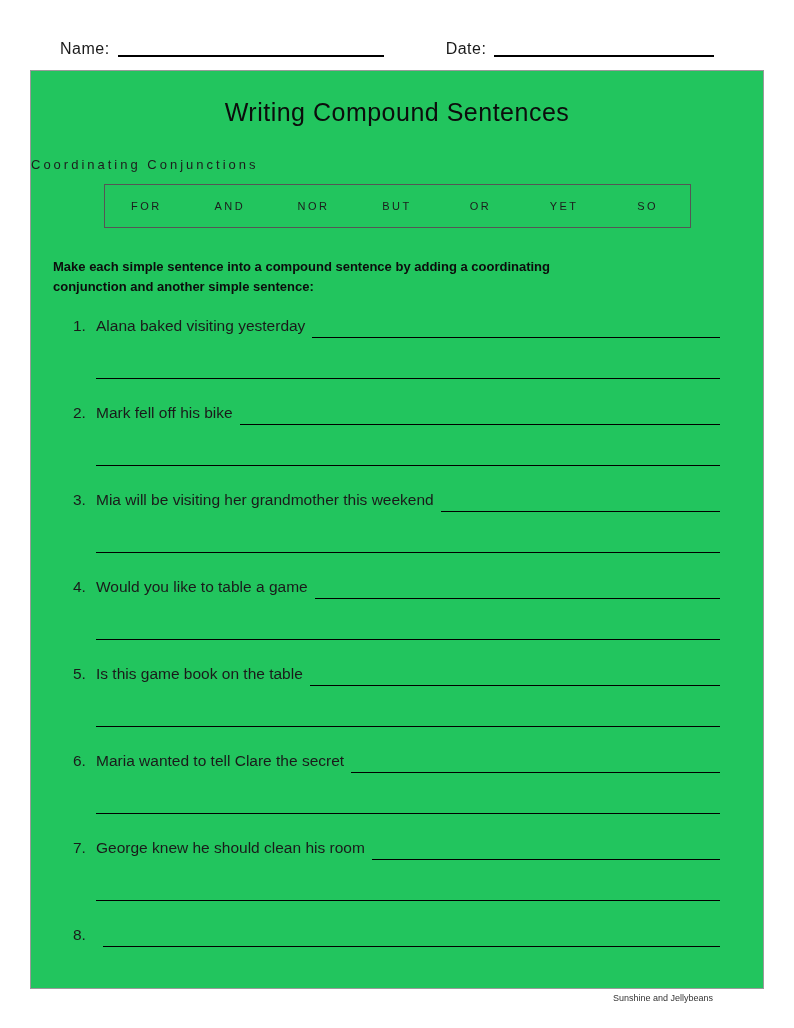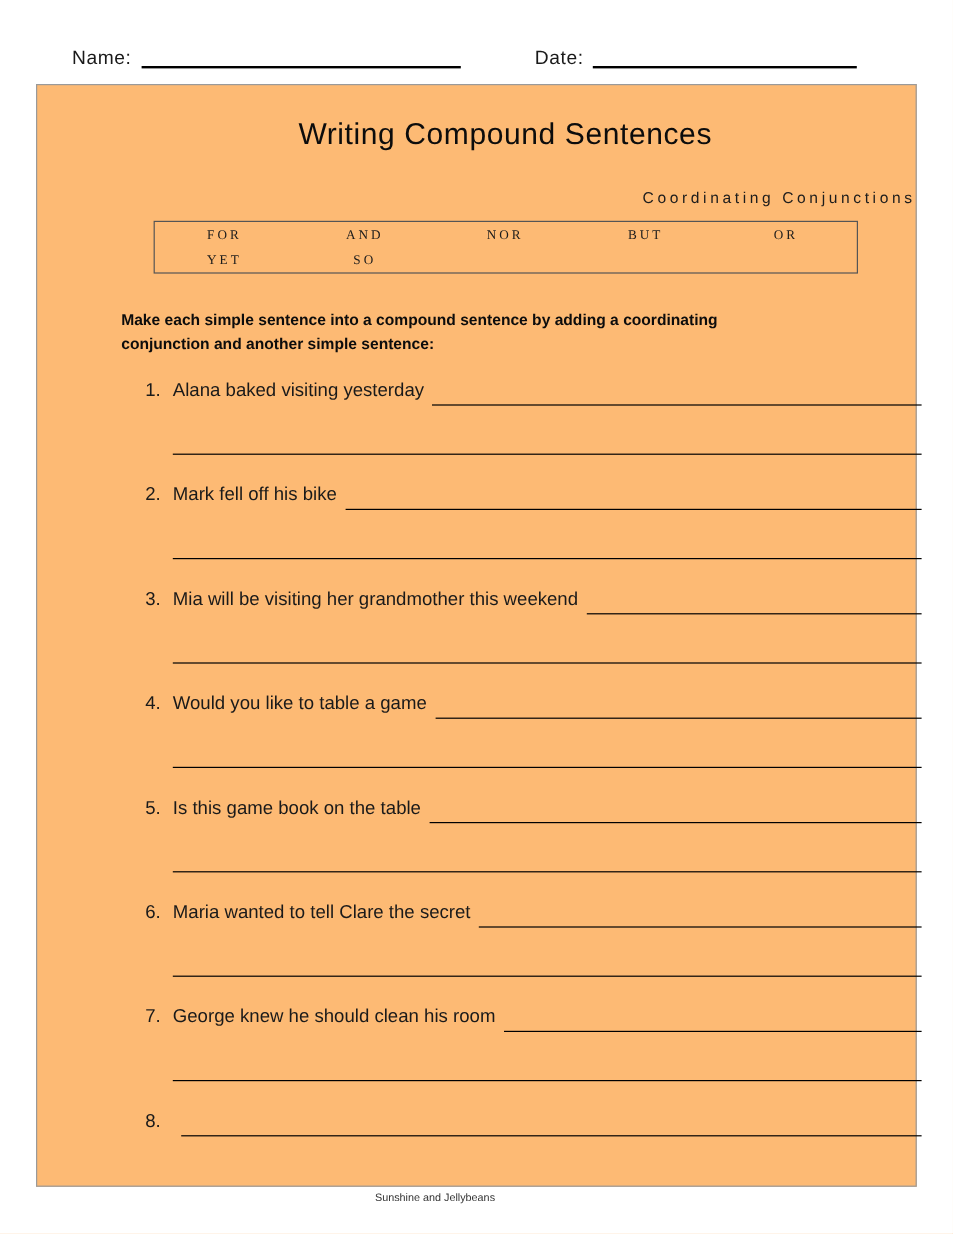--- a/index.html
+++ b/index.html
@@ -34,50 +34,48 @@
   .name-line { width: 266px; }
   .date-gap { width: 62px; }
   .date-line { width: 220px; }
 
   
   .sheet {
     margin: 12px 30px 0 30px;
     width: 734px;
     height: 919px;
     border: 1px solid #9a9a9a;
-    background: #fdba74;
-    padding-left: 48px;
+    background: #22c55e;
   }
 
   .sheet-title {
     text-align: center;
     margin-top: 27px;
     font-size: 25px;
     letter-spacing: 0.5px;
     color: #0c0c0c;
   }
 
   .conj-heading {
-    text-align: right;
+    text-align: left;
     margin-top: 30px;
     font-size: 13px;
     letter-spacing: 3px;
     color: #1c1c1c;
     font-weight: 500;
   }
 
   .conj-box {
     width: 587px;
     height: 44px;
     margin: 12px auto 0 auto;
     border: 1px solid #555;
     display: grid;
-    grid-template-columns: repeat(5, 1fr);
+    grid-template-columns: repeat(7, 1fr);
     align-items: center;
-    font-family: Liberation Serif, serif;
   }
   .conj-item {
     text-align: center;
     font-size: 11px;
     letter-spacing: 2.5px;
     font-weight: 500;
     color: #1c1c1c;
   }
 
   .instructions {
@@ -109,21 +107,21 @@
     margin-left: 7px;
     margin-bottom: 1px;
   }
   .full-blank {
     border-bottom: 1.4px solid #000;
     height: 40px;
     margin-left: 23px;
   }
 
   .credit {
-    text-align: center;
+    text-align: right;
     padding-right: 81px;
     font-size: 9px;
     color: #333;
     margin-top: 4px;
     padding-left: 12px;
   }
 </style>
 </head>
 <body>
 

